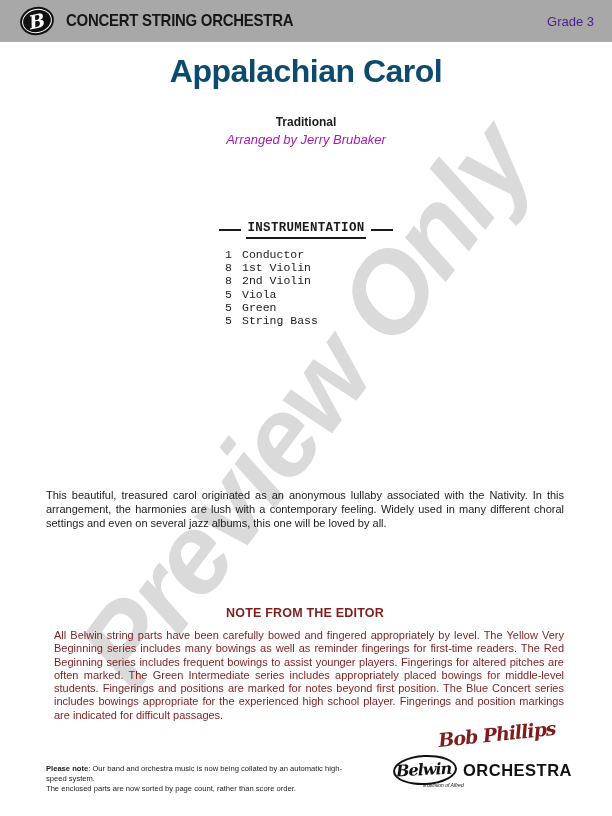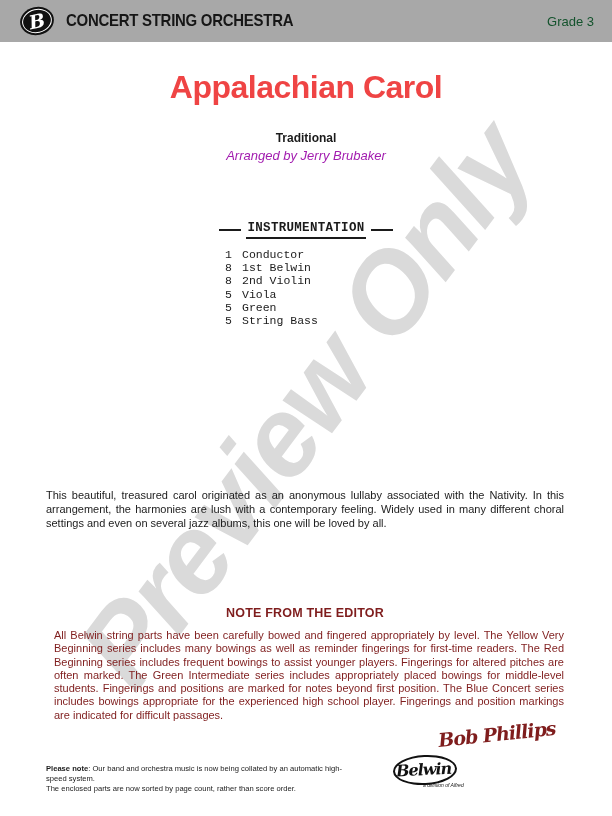--- a/index.html
+++ b/index.html
@@ -29,26 +29,26 @@
   }
   .logo-b{
     position:relative;color:#fff;font-family:"DejaVu Serif",serif;
     font-style:italic;font-weight:bold;font-size:19px;line-height:1;
   }
   .series{
     margin-left:12px;font-weight:bold;font-size:17px;letter-spacing:-0.3px;
     transform:scaleX(.88);transform-origin:left center;color:#161616;white-space:nowrap;
   }
   .grade{
-    margin-left:auto;margin-right:18px;font-size:13px;color:#14532d;
+    margin-left:auto;margin-right:18px;font-size:13px;color:#4c1d95;
   }
   
   .title-block{position:absolute;left:0;top:54px;width:612px;text-align:center;z-index:2;}
   .title-block h1{
-    margin:16px;font-size:32px;line-height:1.1;font-weight:bold;letter-spacing:-0.5px;color:#ef4444;
+    margin:0;font-size:32px;line-height:1.1;font-weight:bold;letter-spacing:-0.5px;color:#0c4a6e;
   }
   .composer{margin-top:26px;font-size:12px;color:#1b1b1b;font-weight:bold;}
   .arranger{margin-top:3px;font-size:13px;font-style:italic;color:#a21caf;}
   
   .instrumentation{
     position:absolute;left:50%;top:221px;transform:translateX(-50%);
     width:174px;z-index:2;font-family:Liberation Mono, monospace;
   }
   .instr-heading{display:flex;align-items:center;}
   .instr-rule{flex:1 1 auto;height:1.5px;background:#1b1b1b;}
@@ -129,21 +129,21 @@
       <span class="instr-title">INSTRUMENTATION</span>
       <span class="instr-rule"></span>
     </div>
     <div class="instr-list">
       <div class="instr-row">
         <span class="instr-count">1</span>
         <span class="instr-name">Conductor</span>
       </div>
       <div class="instr-row">
         <span class="instr-count">8</span>
-        <span class="instr-name">1st Belwin</span>
+        <span class="instr-name">1st Violin</span>
       </div>
       <div class="instr-row">
         <span class="instr-count">8</span>
         <span class="instr-name">2nd Violin</span>
       </div>
       <div class="instr-row">
         <span class="instr-count">5</span>
         <span class="instr-name">Viola</span>
       </div>
       <div class="instr-row">
@@ -170,15 +170,16 @@
   <div class="foot-note">
     <b>Please note</b><span>: Our band and orchestra music is now being collated by an automatic high-speed system.</span>
     <div>The enclosed parts are now sorted by page count, rather than score order.</div>
   </div>
 
   <div class="pub-logo">
     <span class="pub-oval">
       <span class="pub-script">Belwin</span>
     </span>
     <span class="pub-division">a division of Alfred</span>
+    <span class="pub-caps">ORCHESTRA</span>
   </div>
 
 </div>
 
 </body></html>

